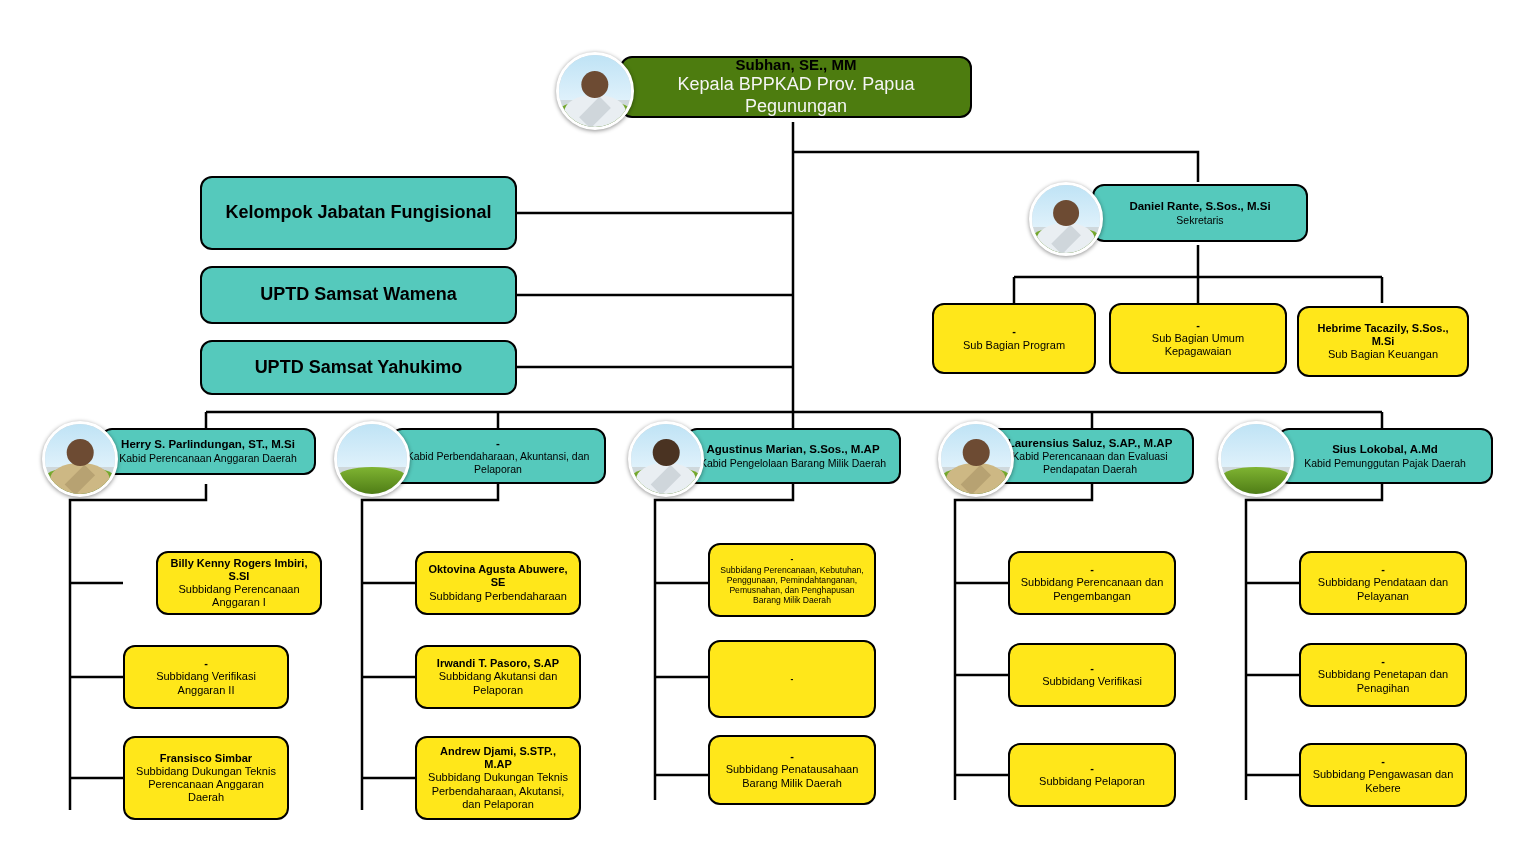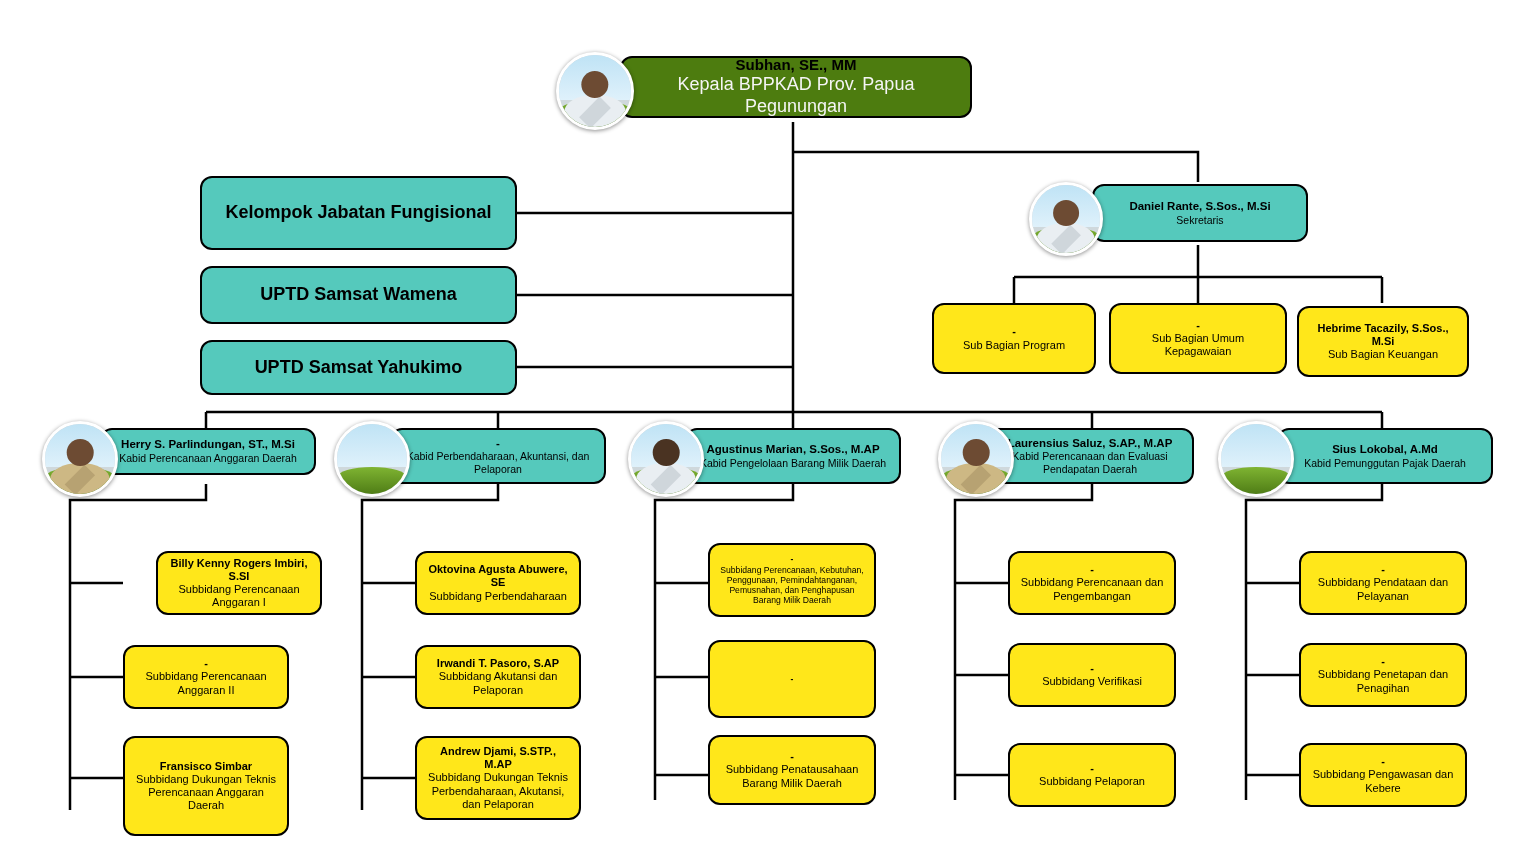--- a/index.html
+++ b/index.html
@@ -232,23 +232,23 @@
     <div class="body"></div>
       <div class="collar"></div>
       <div class="head"></div>
   </div>
   <div class="node yellow" style="left:123px; top:551px; width:166px; height:64px;margin-left:33px;">
     <div class="name lbl-l2">Billy Kenny Rogers Imbiri, S.SI</div>
     <div class="role lbl-l2">Subbidang Perencanaan Anggaran I</div>
   </div>
   <div class="node yellow" style="left:123px; top:645px; width:166px; height:64px;">
     <div class="name lbl-l2">-</div>
-    <div class="role lbl-l2">Subbidang Perencanaan Anggaran II</div>
-  </div>
-  <div class="node yellow" style="left:123px; top:736px; width:166px; height:100px;">
+    <div class="role lbl-l2">Subbidang Verifikasi Anggaran II</div>
+  </div>
+  <div class="node yellow" style="left:123px; top:736px; width:166px; height:84px;">
     <div class="name lbl-l2">Fransisco Simbar</div>
     <div class="role lbl-l2">Subbidang Dukungan Teknis Perencanaan Anggaran Daerah</div>
   </div>
 
   <div class="node teal" style="left:390px; top:428px; width:216px; height:56px;">
     <div class="name lbl-l1-name">-</div>
     <div class="role lbl-l1-role">Kabid Perbendaharaan, Akuntansi, dan Pelaporan</div>
   </div>
   <div class="avatar scenery" style="left:334px; top:421px; width:70px; height:70px;">
     <div class="sky"></div>

